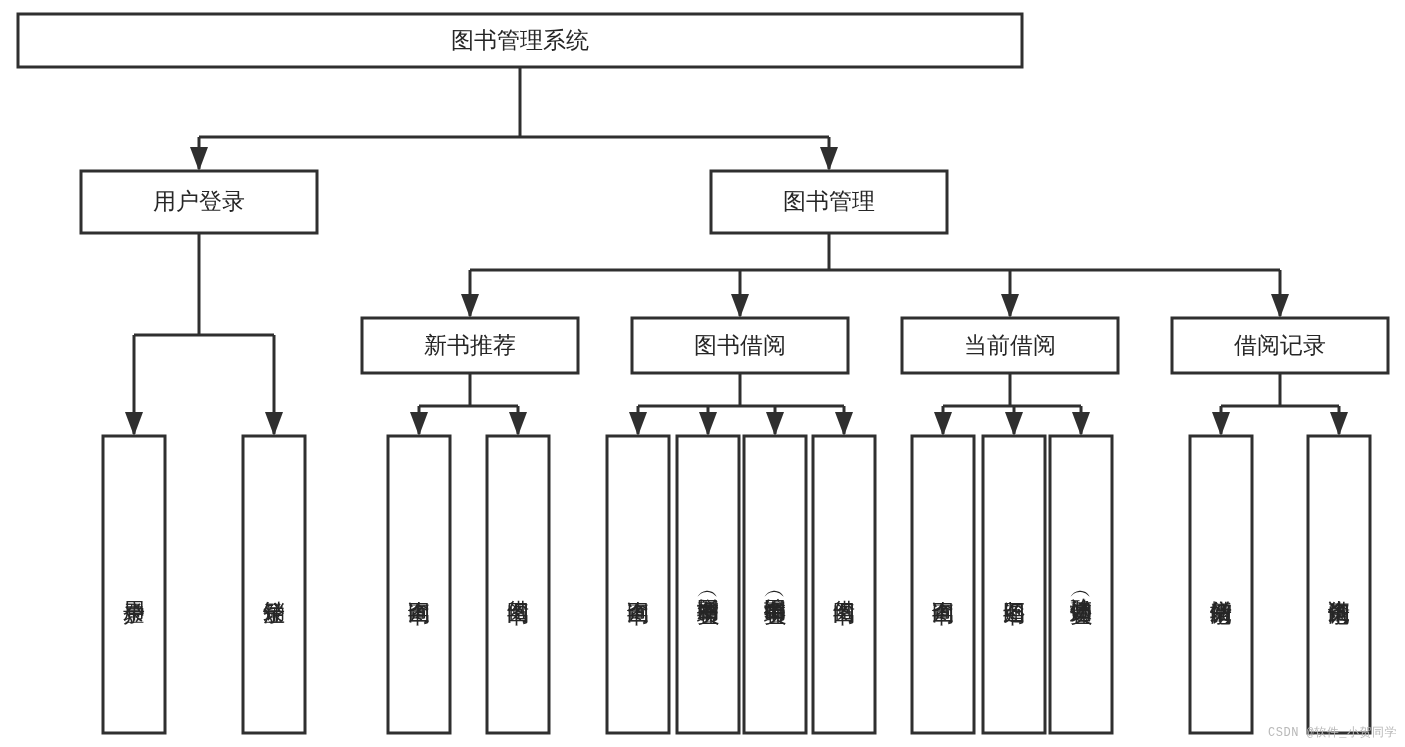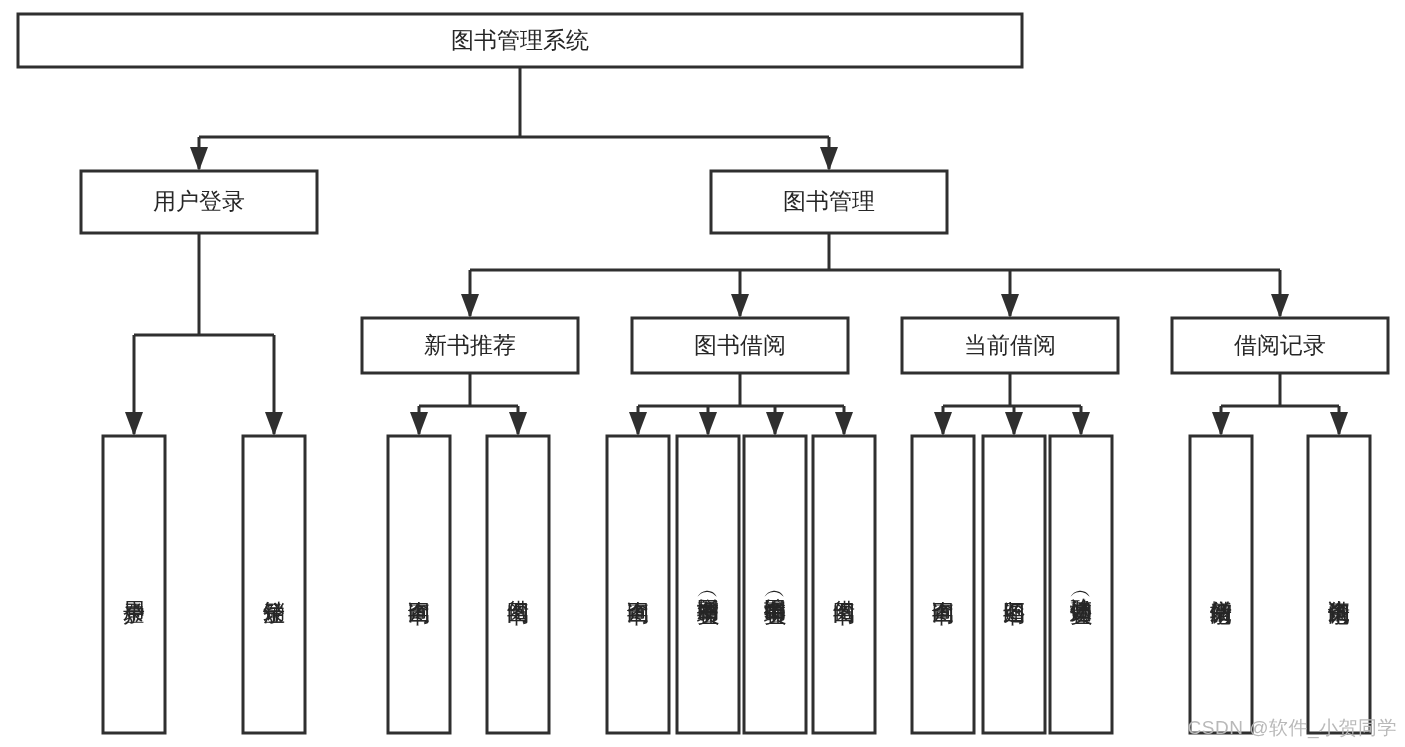--- a/index.html
+++ b/index.html
@@ -47,22 +47,22 @@
     fill: #262626;
     font-family: "Liberation Sans", "DejaVu Sans", sans-serif;
     font-size: 23px;
     text-anchor: middle;
     dominant-baseline: middle;
   }
   .watermark-text {
     position: absolute;
     right: 8px;
     bottom: 6px;
-    font-family: Liberation Sans, sans-serif;
-    font-size: 19px;
+    font-family: Liberation Mono, monospace;
+    font-size: 12px;
     color: #b9b9b9;
     white-space: nowrap;
     letter-spacing: 0.5px;
     user-select: none;
   }
   .vlabel {
     position: absolute;
     display: flex;
     align-items: center;
     justify-content: center;

